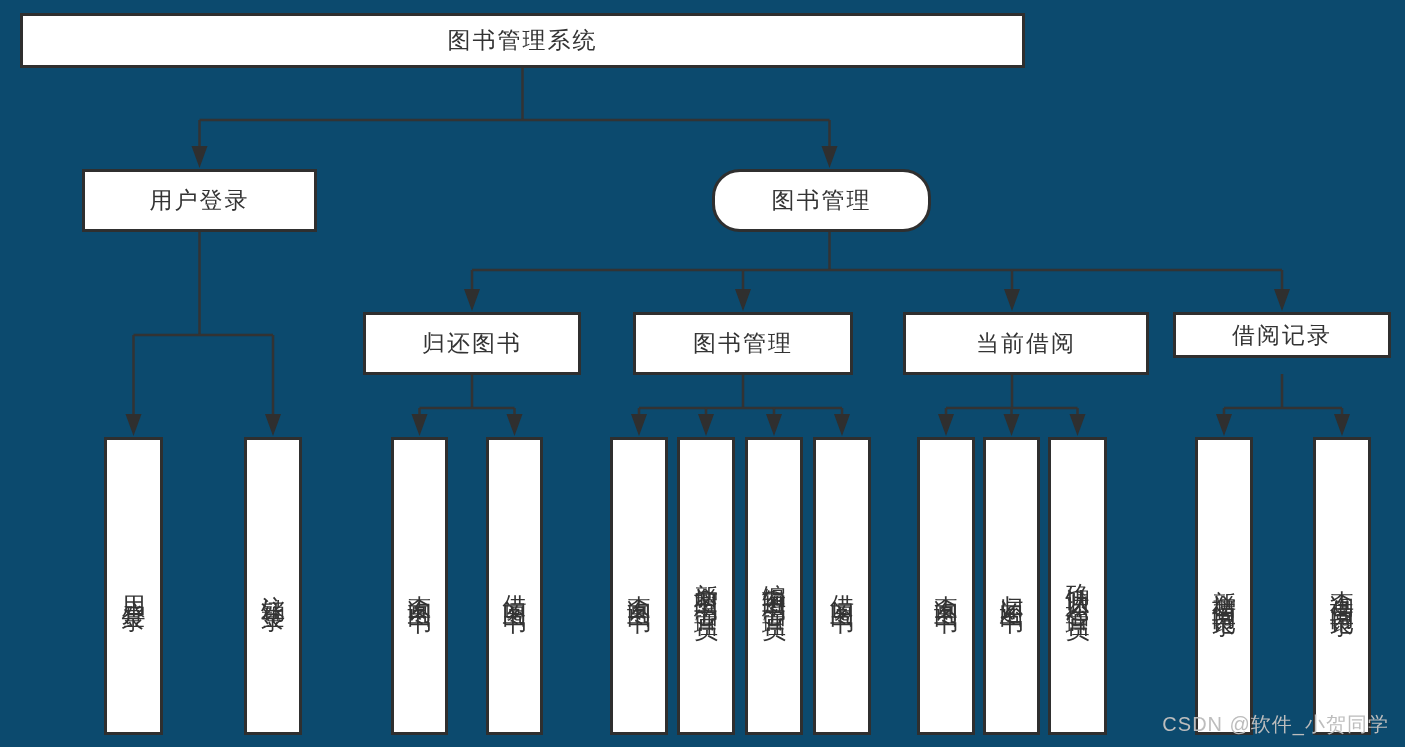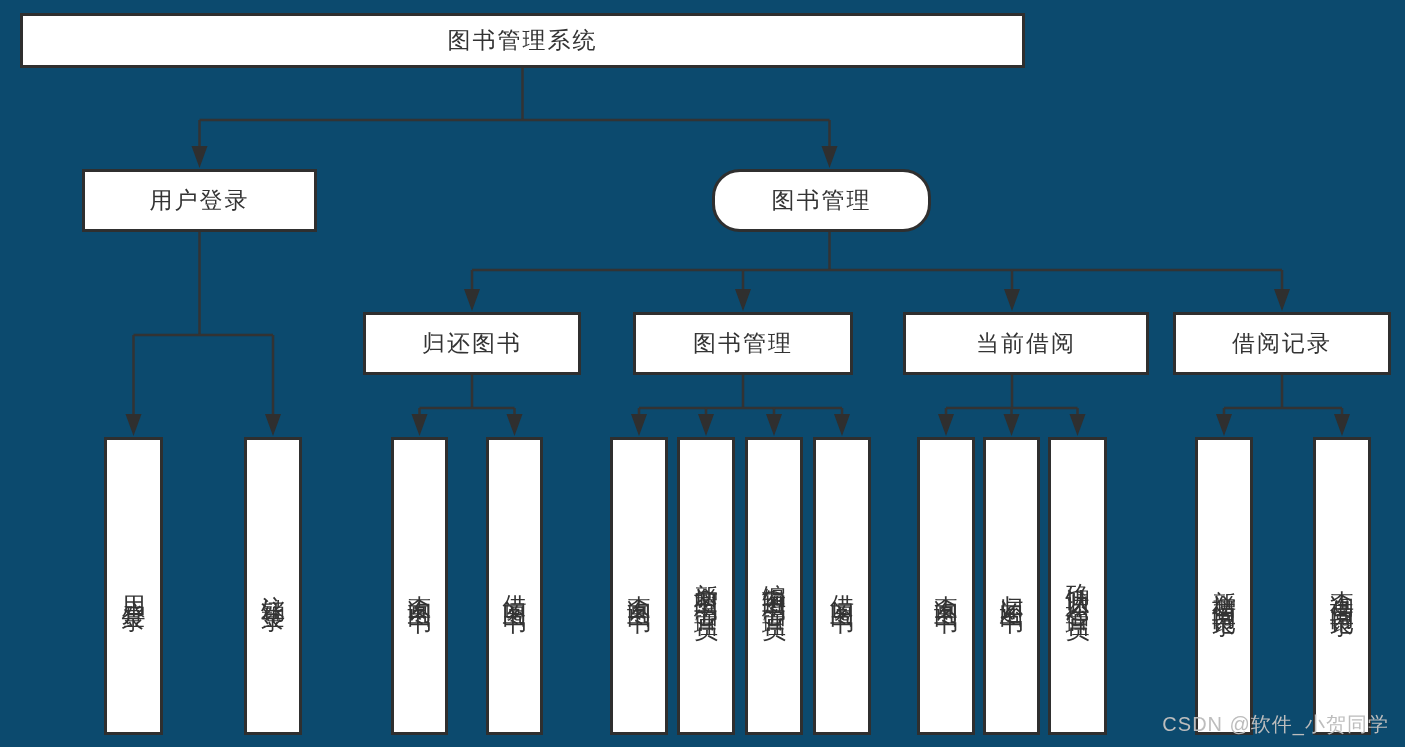--- a/index.html
+++ b/index.html
@@ -151,21 +151,21 @@
 
   <div class="node" style="left:363px; top:312px; width:218px; height:63px;">
     <span class="h-label">归还图书</span>
   </div>
   <div class="node" style="left:633px; top:312px; width:220px; height:63px;">
     <span class="h-label">图书管理</span>
   </div>
   <div class="node" style="left:903px; top:312px; width:246px; height:63px;">
     <span class="h-label">当前借阅</span>
   </div>
-  <div class="node" style="left:1173px; top:312px; width:218px; height:63px;">
+  <div class="node" style="left:1173px; top:312px; width:218px; height:46px;">
     <span class="h-label">借阅记录</span>
   </div>
 
   <div class="node" style="left:104px; top:437px; width:59px; height:298px;">
     <span class="v-label">用户登录</span>
   </div>
   <div class="node" style="left:244px; top:437px; width:58px; height:298px;">
     <span class="v-label">注销登录</span>
   </div>
 

